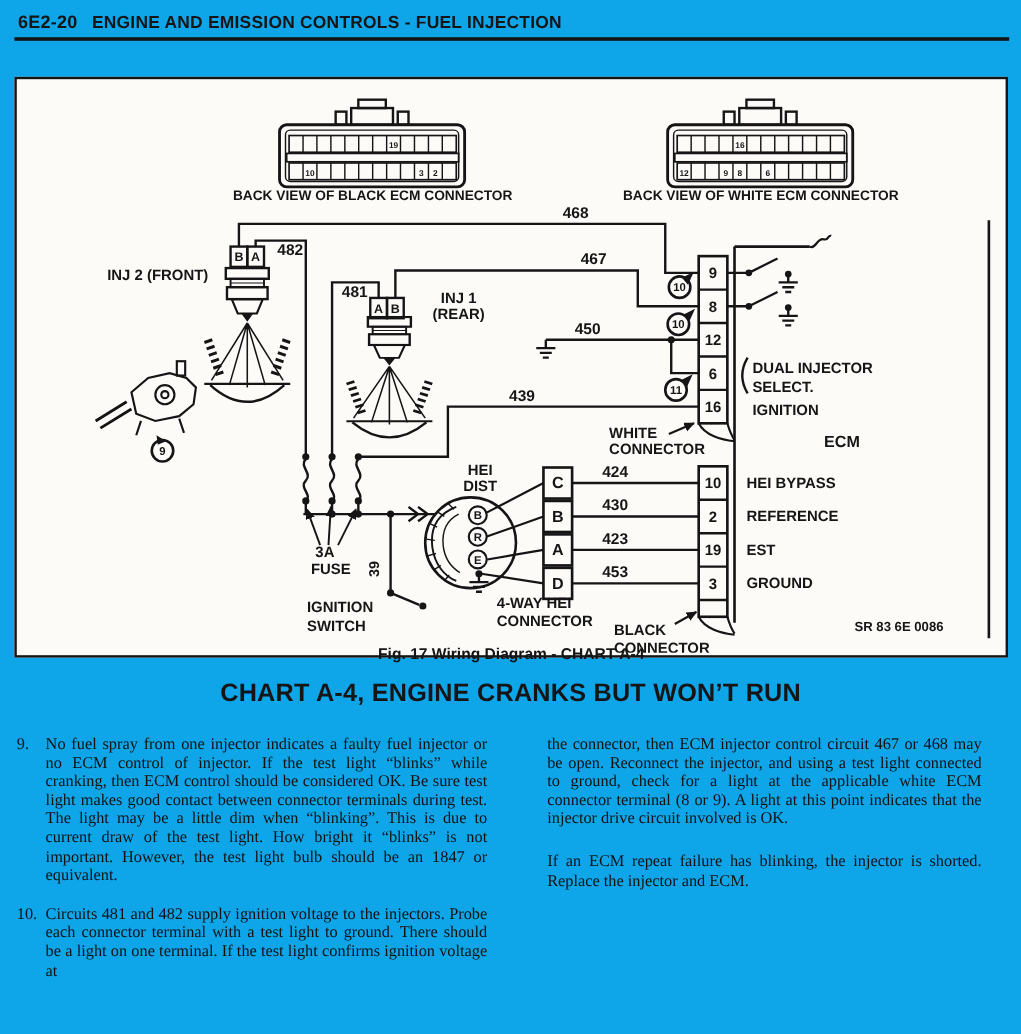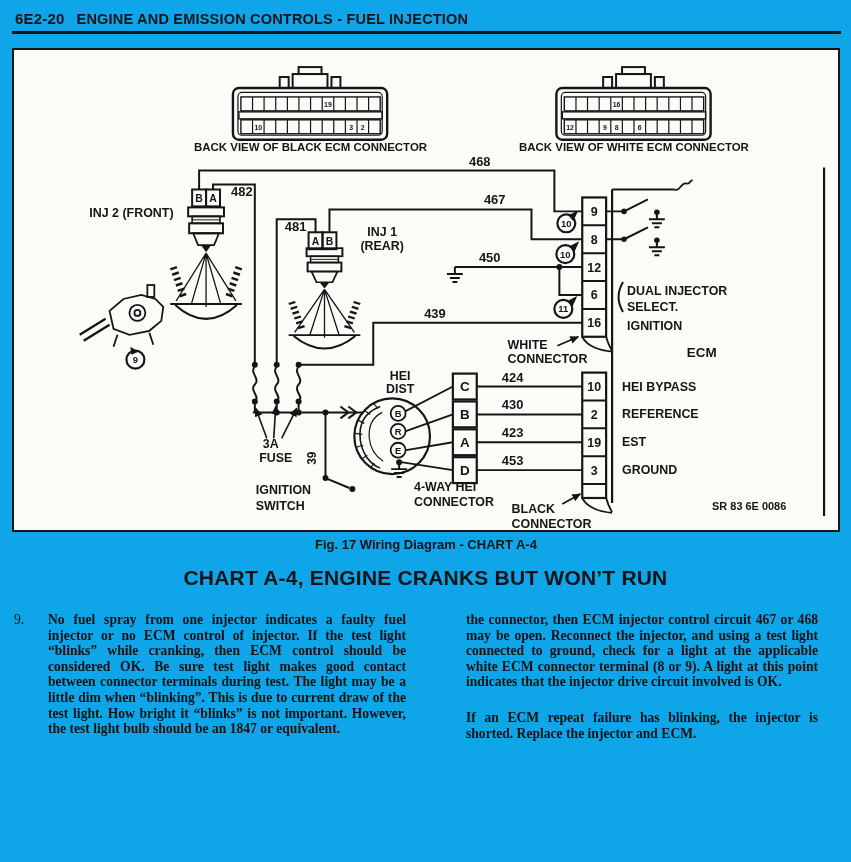--- a/index.html
+++ b/index.html
@@ -2,32 +2,32 @@
 <html><head>
 <meta charset="utf-8">
 <style>
   html,body{margin:0;padding:0;background:#e8e6e1;}
   #page{position:relative;width:851px;height:862px;background:#0ea5e9;color:#151515;
         font-family:"Liberation Sans",sans-serif;overflow:hidden;}
   #hdr{position:absolute;left:15px;top:10px;font-weight:bold;white-space:nowrap;}
   #hdr .code{font-size:15px;letter-spacing:.2px;margin-right:12px;}
   #hdr .ttl{font-size:14.5px;letter-spacing:.2px;}
   #hdr-rule{position:absolute;left:12px;top:31px;width:829px;height:3px;background:#151515;}
-  #dbox{position:absolute;left:12px;top:48px;width:824px;height:480px;border:2.5px solid #151515;background:#fcfbf8;}
+  #dbox{position:absolute;left:12px;top:64px;width:824px;height:480px;border:2.5px solid #151515;background:#fcfbf8;}
   #figcap{position:absolute;left:12px;top:537px;width:828px;text-align:center;font-weight:bold;font-size:13px;}
   #charttitle{position:absolute;left:0;top:566px;width:851px;text-align:center;font-weight:bold;font-size:21px;letter-spacing:.2px;}
   #cols{position:absolute;left:14px;top:612px;display:flex;gap:26px;
         font-family:"Liberation Serif",serif;font-size:13.6px;line-height:15.6px;color:#121212;}
   .col{display:flex;flex-direction:column;}
   .col.left{width:392px;}
   .col.right{width:386px;}
   .item{display:flex;margin-bottom:17px;}
   .col.right .item{margin-bottom:20px;}
   .item .num{flex:0 0 24px;text-align:left;padding-top:0;}
-  .item .txt{flex:1;text-align:justify;margin-left:10px;font-weight:bold;}
+  .item .txt{flex:1;text-align:justify;}
   svg text{font-family:"Liberation Sans",sans-serif;font-weight:bold;fill:#151515;}
   .ln{stroke:#151515;fill:none;}
 </style>
 </head>
 <body>
 
 <div id="page">
 
   <div id="hdr">
     <span class="code">6E2-20</span><span class="ttl">ENGINE AND EMISSION CONTROLS - FUEL INJECTION</span>
@@ -283,20 +283,24 @@
 
   <div id="figcap">Fig. 17 Wiring Diagram - CHART A-4</div>
   <div id="charttitle">CHART A-4, ENGINE CRANKS BUT WON’T RUN</div>
 
   <div id="cols">
     <div class="col left">
       <div class="item">
         <div class="num">9.</div>
         <div class="txt">No fuel spray from one injector indicates a faulty fuel injector or no ECM control of injector. If the test light “blinks” while cranking, then ECM control should be considered OK. Be sure test light makes good contact between connector terminals during test. The light may be a little dim when “blinking”. This is due to current draw of the test light. How bright it “blinks” is not important. However, the test light bulb should be an 1847 or equivalent.</div>
       </div>
+      <div class="item">
+        <div class="num">10.</div>
+        <div class="txt">Circuits 481 and 482 supply ignition voltage to the injectors. Probe each connector terminal with a test light to ground. There should be a light on one terminal. If the test light confirms ignition voltage at</div>
+      </div>
     </div>
     <div class="col right">
       <div class="item">
         <div class="num"></div>
         <div class="txt">the connector, then ECM injector control circuit 467 or 468 may be open. Reconnect the injector, and using a test light connected to ground, check for a light at the applicable white ECM connector terminal (8 or 9). A light at this point indicates that the injector drive circuit involved is OK.</div>
       </div>
       <div class="item">
         <div class="num"></div>
         <div class="txt">If an ECM repeat failure has blinking, the injector is shorted. Replace the injector and ECM.</div>
       </div>

